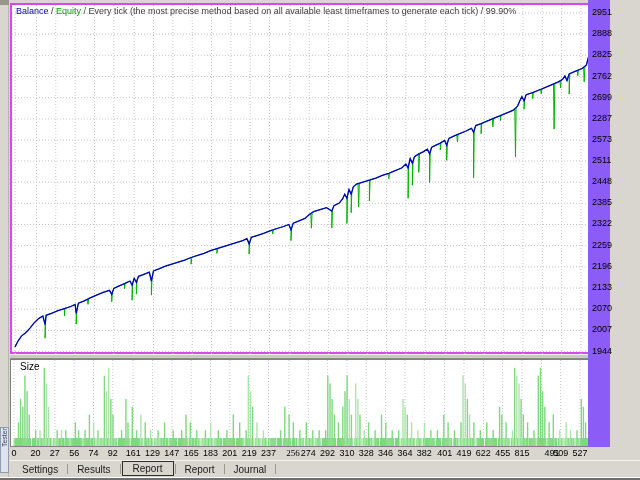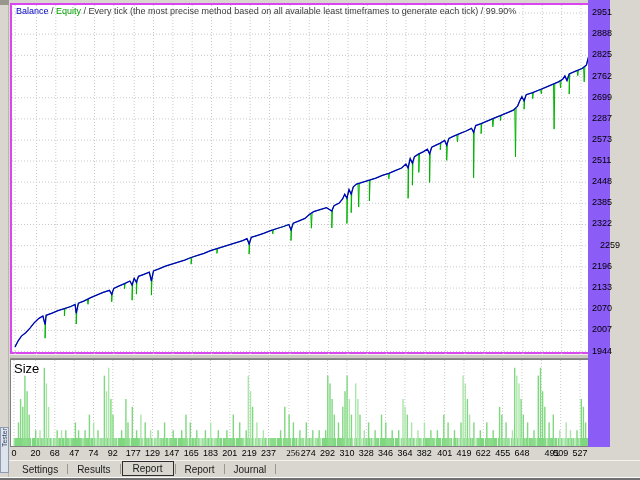--- a/index.html
+++ b/index.html
@@ -23,21 +23,21 @@
   #plot-header { position:absolute; left:4px; top:1px; font-size:9px; color:#3c3c3c;
     white-space:nowrap; z-index:2; }
   #plot-header .bal { color:#0000c0; }
   #plot-header .eq  { color:#00a000; }
   
   #splitter { position:absolute; left:10px; top:354px; width:600px; height:5px;
     background:#ccc9c2; border-top:1px solid #f2f0ec; border-bottom:1px solid #8c8c8c; }
   
   #hist-box { position:absolute; left:10px; top:359px; width:599px; height:88px;
     background:#ffffff; border:1px solid #7f7f7f; }
-  #size-label { position:absolute; left:3px; top:1px; font-size:13px; color:#000; z-index:2; }
+  #size-label { position:absolute; left:9px; top:1px; font-size:10px; color:#000; z-index:2; }
   
   #y-axis { position:absolute; left:588px; top:0; width:22px; height:447px; background:#8b5cf6; }
   #y-axis .ylab { position:absolute; left:4px; font-size:9px; color:#000; }
   
   #x-axis { position:absolute; left:0; top:447px; width:640px; height:13px; background:#d9d6cf; }
   #x-axis .xlab { position:absolute; top:1px; font-size:9px; color:#000; transform:translateX(-50%); }
   
   #tabbar { position:absolute; left:0; top:460px; width:640px; height:17px;
     background:#d9d6cf; border-top:1px solid #f5f3ef; display:flex; align-items:center;
     padding-left:14px; font-size:10px; }
@@ -655,56 +655,56 @@
       <div class="ylab" style="top: 28.1835px;">2888</div>
       <div class="ylab" style="top: 49.367px;">2825</div>
       <div class="ylab" style="top: 70.5505px;">2762</div>
       <div class="ylab" style="top: 91.7341px;">2699</div>
       <div class="ylab" style="top: 112.918px;">2287</div>
       <div class="ylab" style="top: 134.101px;">2573</div>
       <div class="ylab" style="top: 154.948px;">2511</div>
       <div class="ylab" style="top: 176.132px;">2448</div>
       <div class="ylab" style="top: 197.315px;">2385</div>
       <div class="ylab" style="top: 218.499px;">2322</div>
-      <div class="ylab" style="top: 239.682px; margin-left: 8px;">2259</div>
+      <div class="ylab" style="top: 239.682px;">2259</div>
       <div class="ylab" style="top: 260.866px;">2196</div>
       <div class="ylab" style="top: 282.049px;">2133</div>
       <div class="ylab" style="top: 303.233px;">2070</div>
       <div class="ylab" style="top: 324.416px;">2007</div>
       <div class="ylab" style="top: 345.6px;">1944</div>
     </div>
 
   <div id="x-axis">
       <div class="xlab" style="left: 14px;">0</div>
       <div class="xlab" style="left: 35.48px;">20</div>
-      <div class="xlab" style="left: 54.812px;">68</div>
-      <div class="xlab" style="left: 74.144px;">47</div>
+      <div class="xlab" style="left: 54.812px;">27</div>
+      <div class="xlab" style="left: 74.144px;">56</div>
       <div class="xlab" style="left: 93.476px;">74</div>
       <div class="xlab" style="left: 112.808px;">92</div>
-      <div class="xlab" style="left: 133.214px;">177</div>
+      <div class="xlab" style="left: 133.214px;">161</div>
       <div class="xlab" style="left: 152.546px;">129</div>
       <div class="xlab" style="left: 171.878px;">147</div>
       <div class="xlab" style="left: 191.21px;">165</div>
       <div class="xlab" style="left: 210.542px;">183</div>
       <div class="xlab" style="left: 229.874px;">201</div>
       <div class="xlab" style="left: 249.206px;">219</div>
       <div class="xlab" style="left: 268.538px;">237</div>
       <div class="xlab" style="left: 293px; font-family: Liberation Serif, serif;">256</div>
       <div class="xlab" style="left: 308.276px;">274</div>
       <div class="xlab" style="left: 327.608px;">292</div>
       <div class="xlab" style="left: 346.94px;">310</div>
       <div class="xlab" style="left: 366.272px;">328</div>
       <div class="xlab" style="left: 385.604px;">346</div>
       <div class="xlab" style="left: 404.936px;">364</div>
       <div class="xlab" style="left: 424.268px;">382</div>
       <div class="xlab" style="left: 444.674px;">401</div>
       <div class="xlab" style="left: 464.006px;">419</div>
       <div class="xlab" style="left: 483.338px;">622</div>
       <div class="xlab" style="left: 502.67px;">455</div>
-      <div class="xlab" style="left: 522.002px;">648</div>
+      <div class="xlab" style="left: 522.002px;">815</div>
       <div class="xlab" style="left: 552px;">491</div>
       <div class="xlab" style="left: 560.666px;">509</div>
       <div class="xlab" style="left: 579.998px;">527</div>
     </div>
 
   <div id="tabbar">
     <span class="tab">Settings</span>
     <span class="tab-div"></span>
     <span class="tab">Results</span>
     <span class="tab-div"></span>

